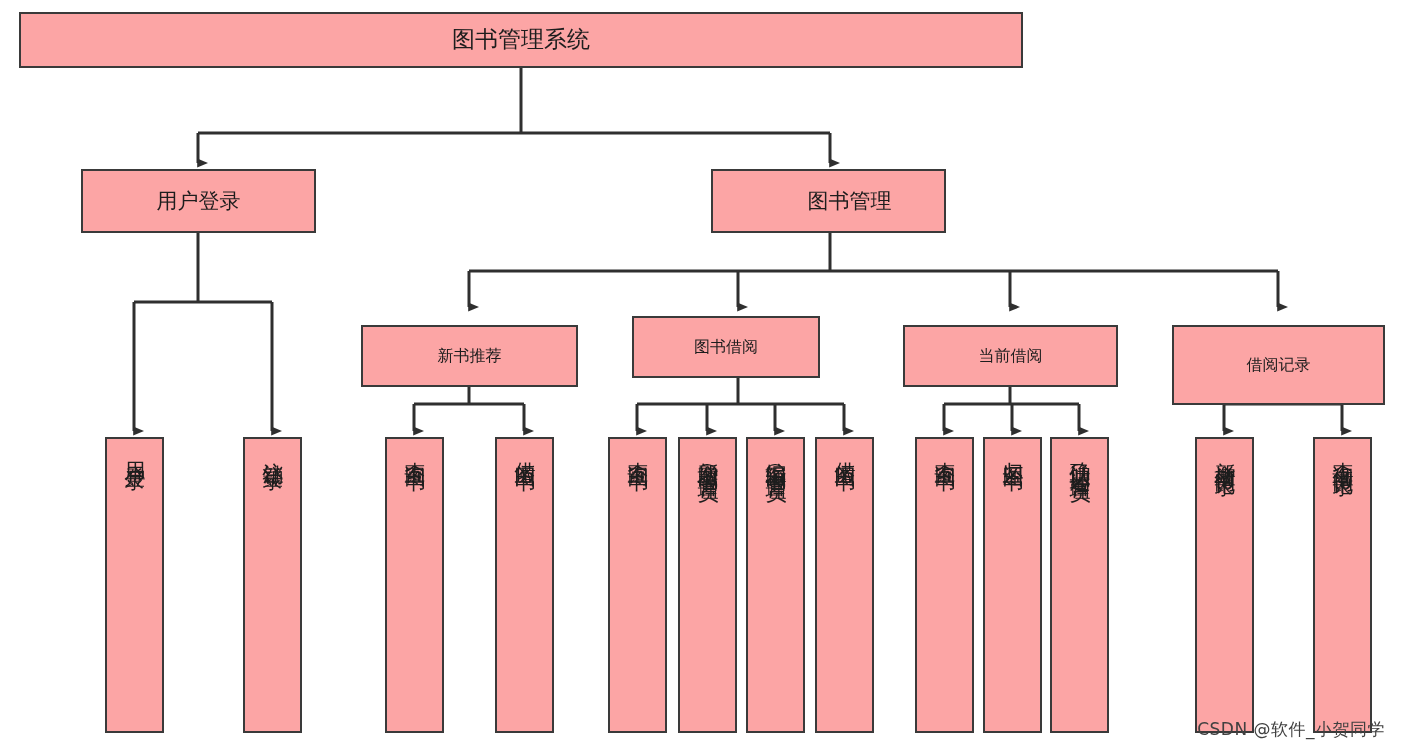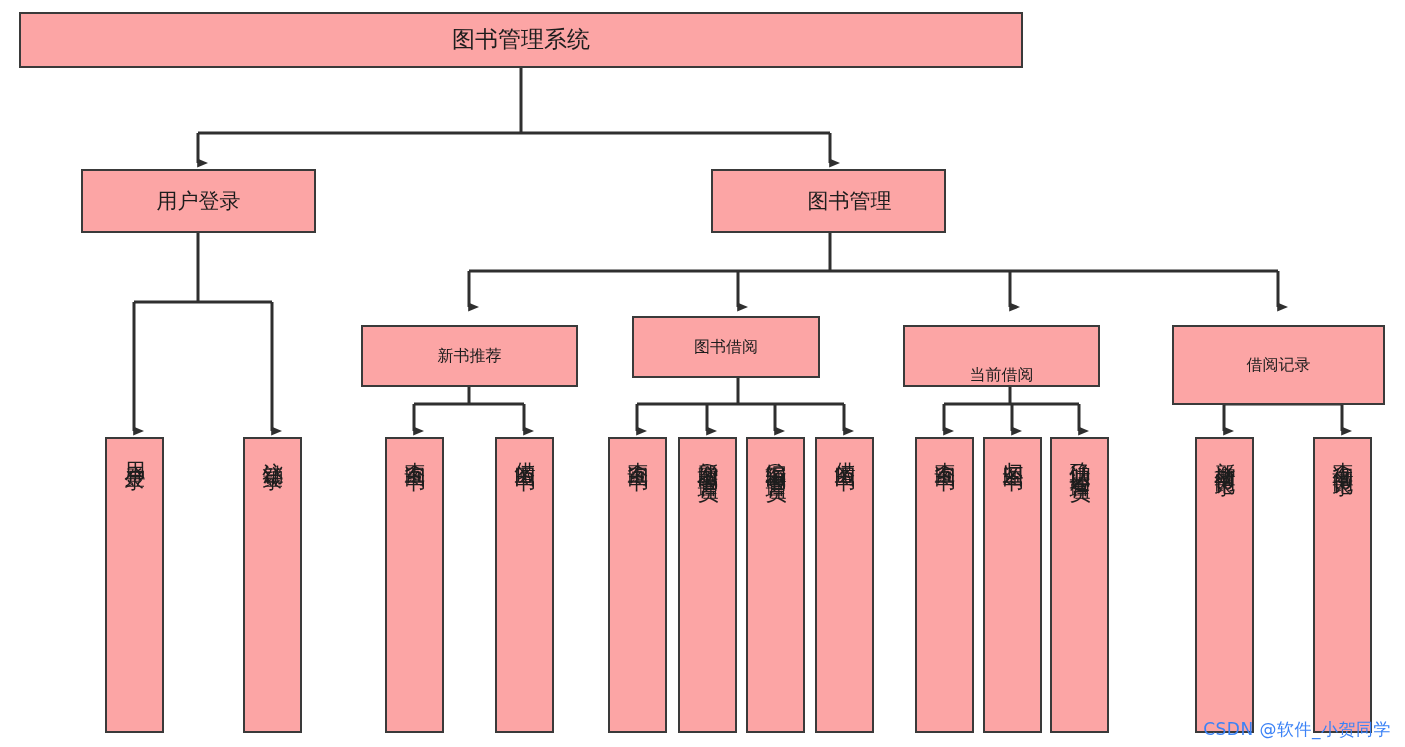--- a/index.html
+++ b/index.html
@@ -63,24 +63,24 @@
   }
   .leaf .node-label {
     writing-mode: vertical-rl;
     text-orientation: upright;
     font-size: 21px;
     letter-spacing: 3px;
     line-height: 1.0;
   }
   .watermark {
     position: absolute;
-    right: 14px;
+    right: 20px;
     bottom: 6px;
     font-size: 17px;
-    color: #3b82f6;
+    color: #404040;
     letter-spacing: 0.5px;
     z-index: 3;
     white-space: nowrap;
   }
 </style>
 </head>
 <body>
 
 <div id="diagram">
 
@@ -147,21 +147,21 @@
   </div>
 
   <div class="node lvl2" style="left:361px; top:313px; width:217px; height:62px;">
     <span class="node-label">新书推荐</span>
   </div>
 
   <div class="node lvl2" style="left:632px; top:304px; width:188px; height:62px;">
     <span class="node-label">图书借阅</span>
   </div>
 
-  <div class="node lvl2" style="left:903px; top:313px; width:197px; height:62px;align-items:flex-end;">
+  <div class="node lvl2" style="left:903px; top:313px; width:215px; height:62px;">
     <span class="node-label">当前借阅</span>
   </div>
 
   <div class="node lvl2" style="left:1172px; top:313px; width:213px; height:80px;">
     <span class="node-label">借阅记录</span>
   </div>
 
   <div class="node leaf" style="left:105px; top:437px; width:59px; height:296px;">
     <span class="node-label">用户登录</span>
   </div>

